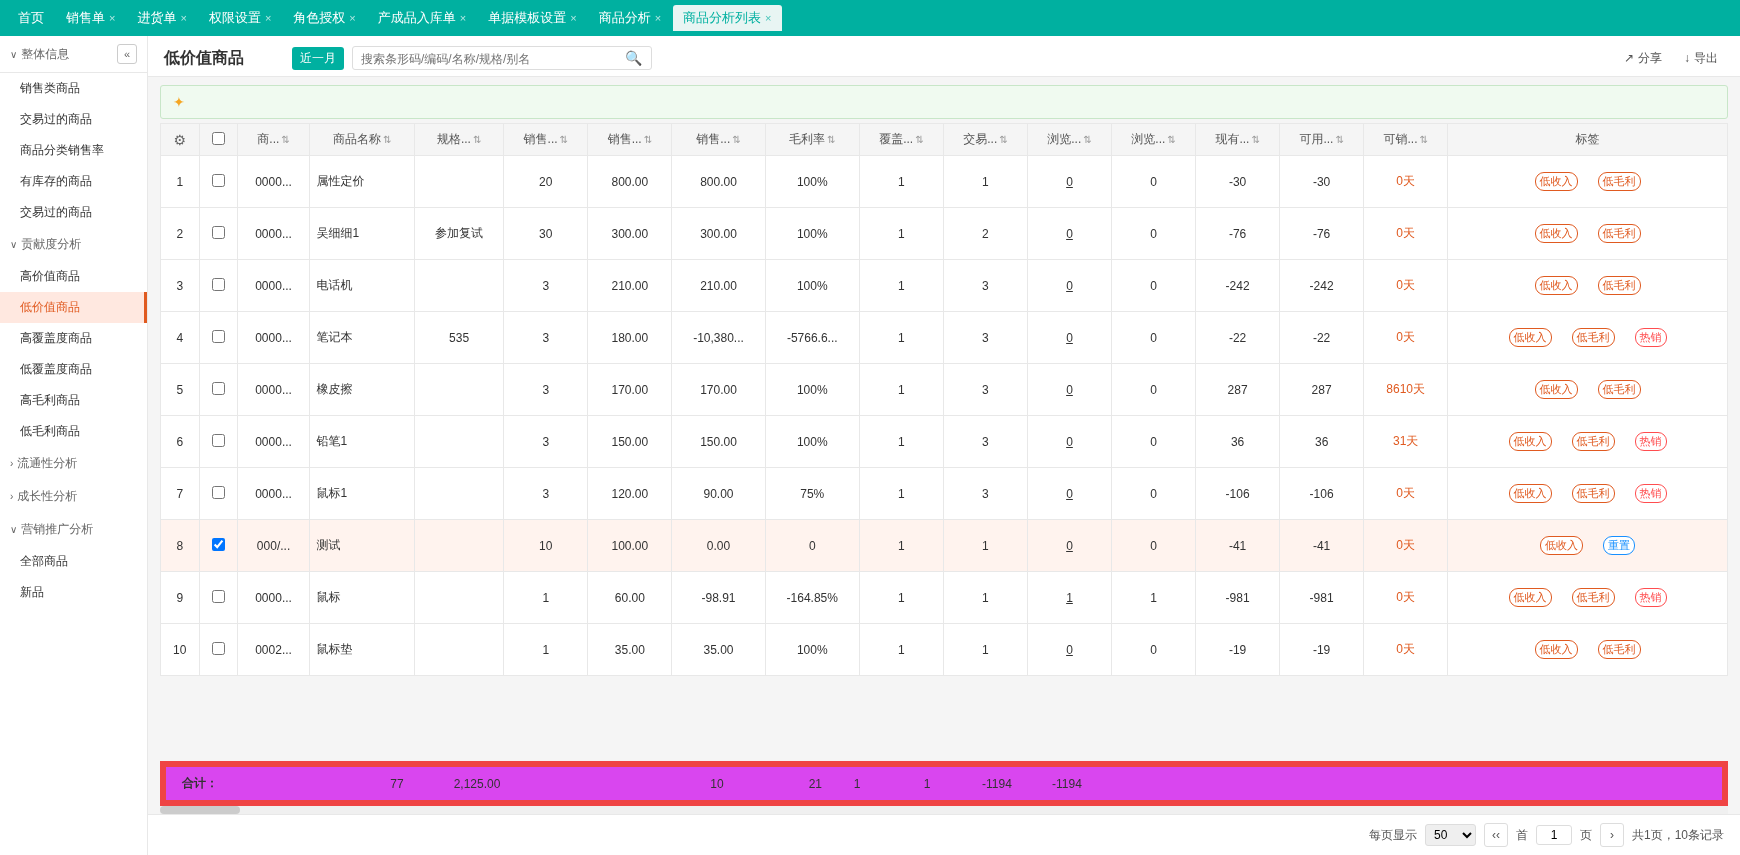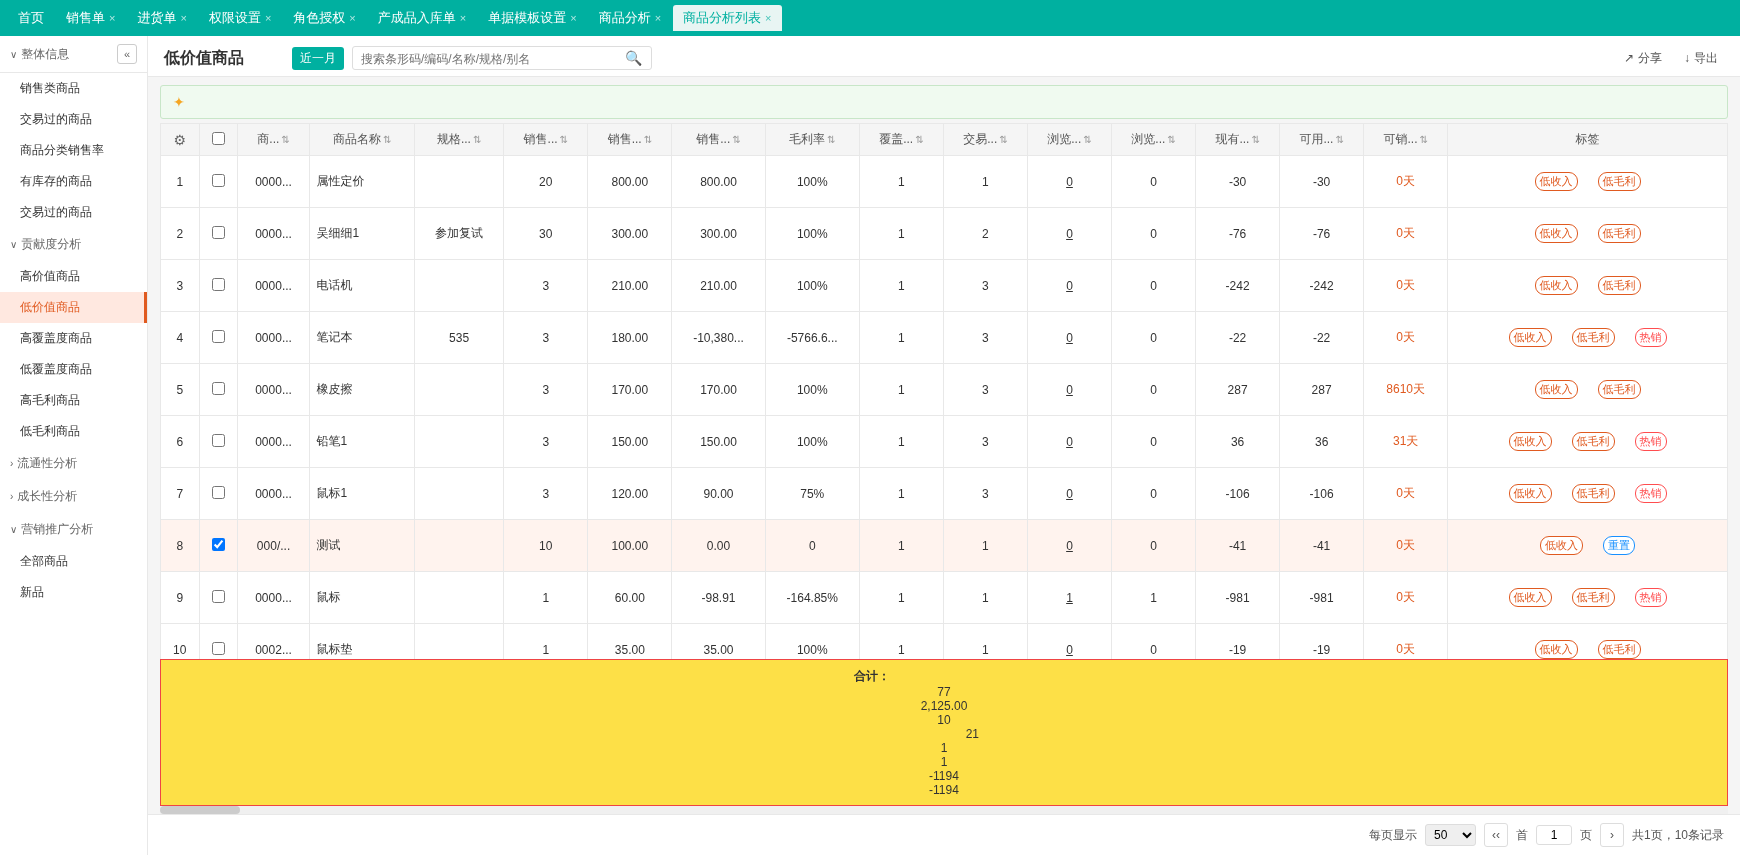--- a/index.html
+++ b/index.html
@@ -592,21 +592,21 @@
     <td>0</td>
     <td>-19</td>
     <td>-19</td>
     <td><span class="days-orange">0天</span></td>
     <td><span class="tag tag-orange">低收入</span><span class="tag tag-orange">低毛利</span></td>
   </tr>
           </tbody>
       </table>
     </div>
 
-    <div style="margin: 0 12px; background:#fde047; border:1px solid #ef4444; padding:8px 16px; display:flex; align-items:center; font-size:12px;flex-direction:column;">
+    <div style="margin: 0 12px; background:#d946ef; border:6px solid #ef4444; padding:8px 16px; display:flex; align-items:center; font-size:12px;">
       <span style="font-weight:bold; min-width:180px;">合计：</span>
       <span style="min-width:70px; text-align:center;">77</span>
       <span style="min-width:90px; text-align:center;">2,125.00</span>
       <span style="min-width:90px;"></span>
       <span style="min-width:70px;"></span>
       <span style="min-width:70px; text-align:center;">10</span>
       <span style="min-width:70px; text-align:right;">21</span>
       <span style="min-width:70px; text-align:center;">1</span>
       <span style="min-width:70px; text-align:center;">1</span>
       <span style="min-width:70px; text-align:center;">-1194</span>

